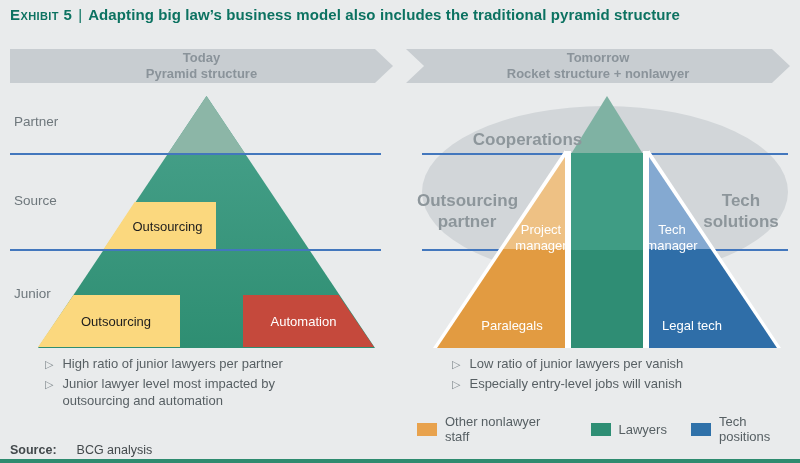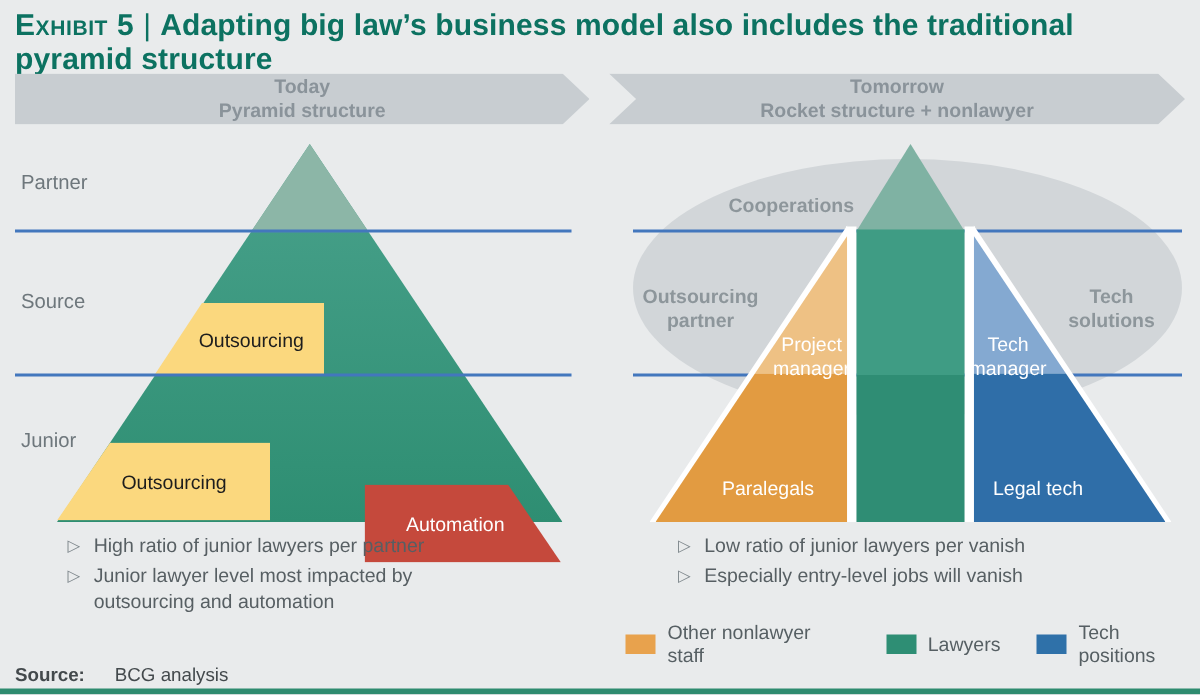--- a/index.html
+++ b/index.html
@@ -1,41 +1,41 @@
 <!DOCTYPE html>
 <html><head>
 <meta charset="utf-8">
 <style>
   html,body{margin:0;padding:0;}
   body{font-family:"Liberation Sans", sans-serif; background:#dfe2e4;}
   .stage{position:relative;width:800px;height:463px;background:#e9ebec;overflow:hidden;}
   .abs{position:absolute;}
 
   
-  .title{left:10px;top:6px;width:786px;font-size:20px;font-weight:bold;color:#0c7261;letter-spacing:.1px;}
+  .title{left:10px;top:6px;width:786px;font-size:15px;font-weight:bold;color:#0c7261;letter-spacing:.1px;}
   .title .exhibit{font-variant:small-caps;letter-spacing:.4px;}
   .title .sep{font-weight:400;padding:0 6px;color:#0c7261;}
 
   
   .banner{top:49px;height:34px;background:#c8cdd1;display:flex;flex-direction:column;justify-content:center;
           text-align:center;color:#8a939a;font-weight:bold;font-size:13px;line-height:1.22;}
   .banner-left{left:10px;width:383px;clip-path:polygon(0 0,95.3% 0,100% 50%,95.3% 100%,0 100%);}
   .banner-right{left:406px;width:384px;clip-path:polygon(0 0,95.3% 0,100% 50%,95.3% 100%,0 100%,4.7% 50%);}
 
   
   .level-label{left:14px;font-size:13.5px;color:#6e777c;}
   .pyramid{left:38px;top:96px;width:337px;height:252px;clip-path:polygon(50% 0,100% 100%,0 100%);
            background:linear-gradient(#49a28c,#2e8e72);}
   .apex{left:167px;top:96px;width:79px;height:59px;clip-path:polygon(50% 0,100% 100%,0 100%);}
   .blk{display:flex;align-items:center;justify-content:center;font-size:13px;color:#1d1d1d;}
   .sen-out{left:103px;top:202px;width:113px;height:48px;clip-path:polygon(28% 0,100% 0,100% 100%,0 100%);padding-left:0;}
   .sen-out span{margin-left:16px;}
   .jun-out{left:38px;top:295px;width:142px;height:52px;clip-path:polygon(25% 0,100% 0,100% 100%,0 100%);}
   .jun-out span{margin-left:14px;}
-  .jun-auto{left:243px;top:295px;width:131px;height:52px;clip-path:polygon(0 0,73% 0,100% 100%,0 100%);color:#fff;margin-top:28px;}
+  .jun-auto{left:243px;top:295px;width:131px;height:52px;clip-path:polygon(0 0,73% 0,100% 100%,0 100%);color:#fff;}
   .jun-auto span{margin-right:10px;}
   .divline{height:2px;}
   .dl-l1{left:10px;top:153px;width:371px;}
   .dl-l2{left:10px;top:249px;width:371px;}
   .dl-r1{left:422px;top:153px;width:366px;}
   .dl-r2{left:422px;top:249px;width:366px;}
 
   
   .ellipse{left:422px;top:106px;width:366px;height:172px;border-radius:50%;}
   .stripe{top:151px;width:7px;height:197px;background:#ffffff;}
@@ -44,21 +44,21 @@
   .column{left:571px;top:153px;width:72px;height:195px;}
   .column .half-top{height:97px;} .column .half-bot{height:98px;}
   .tri{top:150px;width:132px;height:198px;background:#ffffff;}
   .tri-left{left:433px;clip-path:polygon(100% 0,100% 100%,0 100%);}
   .tri-right{left:649px;clip-path:polygon(0 0,100% 100%,0 100%);}
   .tri-inner{position:absolute;bottom:0;}
   .tri-left .tri-inner{left:4px;top:7px;right:0;clip-path:polygon(100% 0,100% 100%,0 100%);}
   .tri-right .tri-inner{left:0;top:7px;right:4px;clip-path:polygon(0 0,100% 100%,0 100%);}
   .tri-inner .part-top{height:92px;} .tri-inner .part-bot{height:99px;}
 
-  .glabel{font-weight:bold;font-size:13px;color:#8d969b;text-align:center;line-height:1.25;}
+  .glabel{font-weight:bold;font-size:17px;color:#8d969b;text-align:center;line-height:1.25;}
   .coop{left:455px;top:129px;width:145px;}
   .outp{left:417px;top:190px;width:100px;}
   .techs{left:691px;top:190px;width:100px;}
   .wlabel{color:#ffffff;font-size:13px;text-align:center;line-height:1.25;}
   .projm{left:501px;top:222px;width:80px;}
   .techm{left:632px;top:222px;width:80px;}
   .para{left:462px;top:318px;width:100px;}
   .legt{left:642px;top:318px;width:100px;}
 
   

